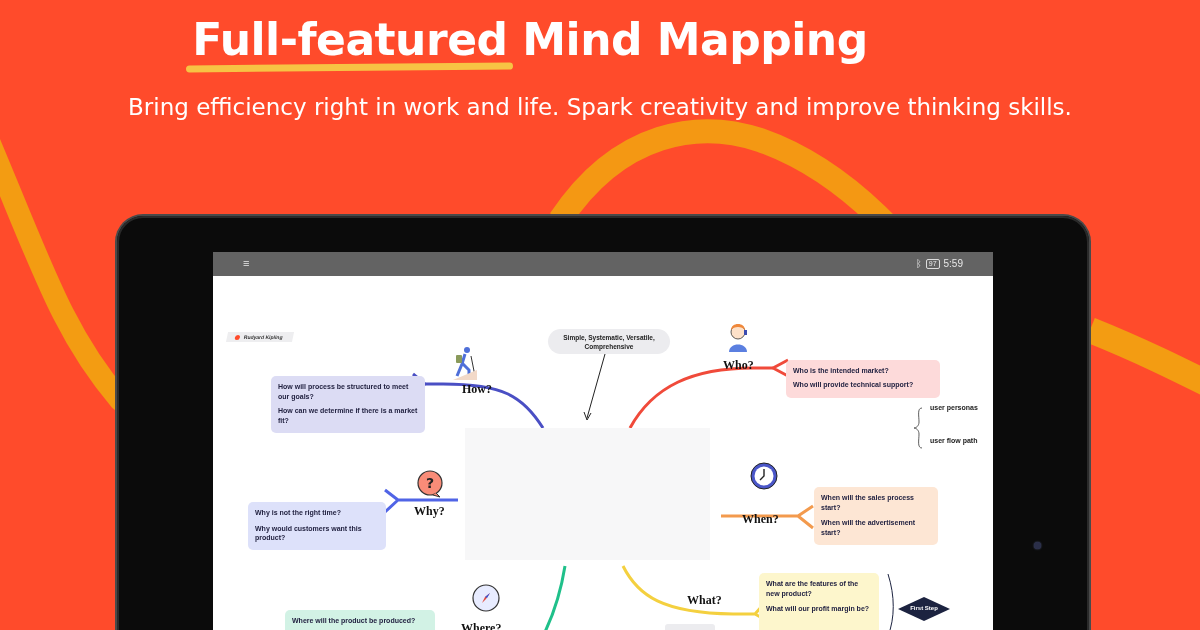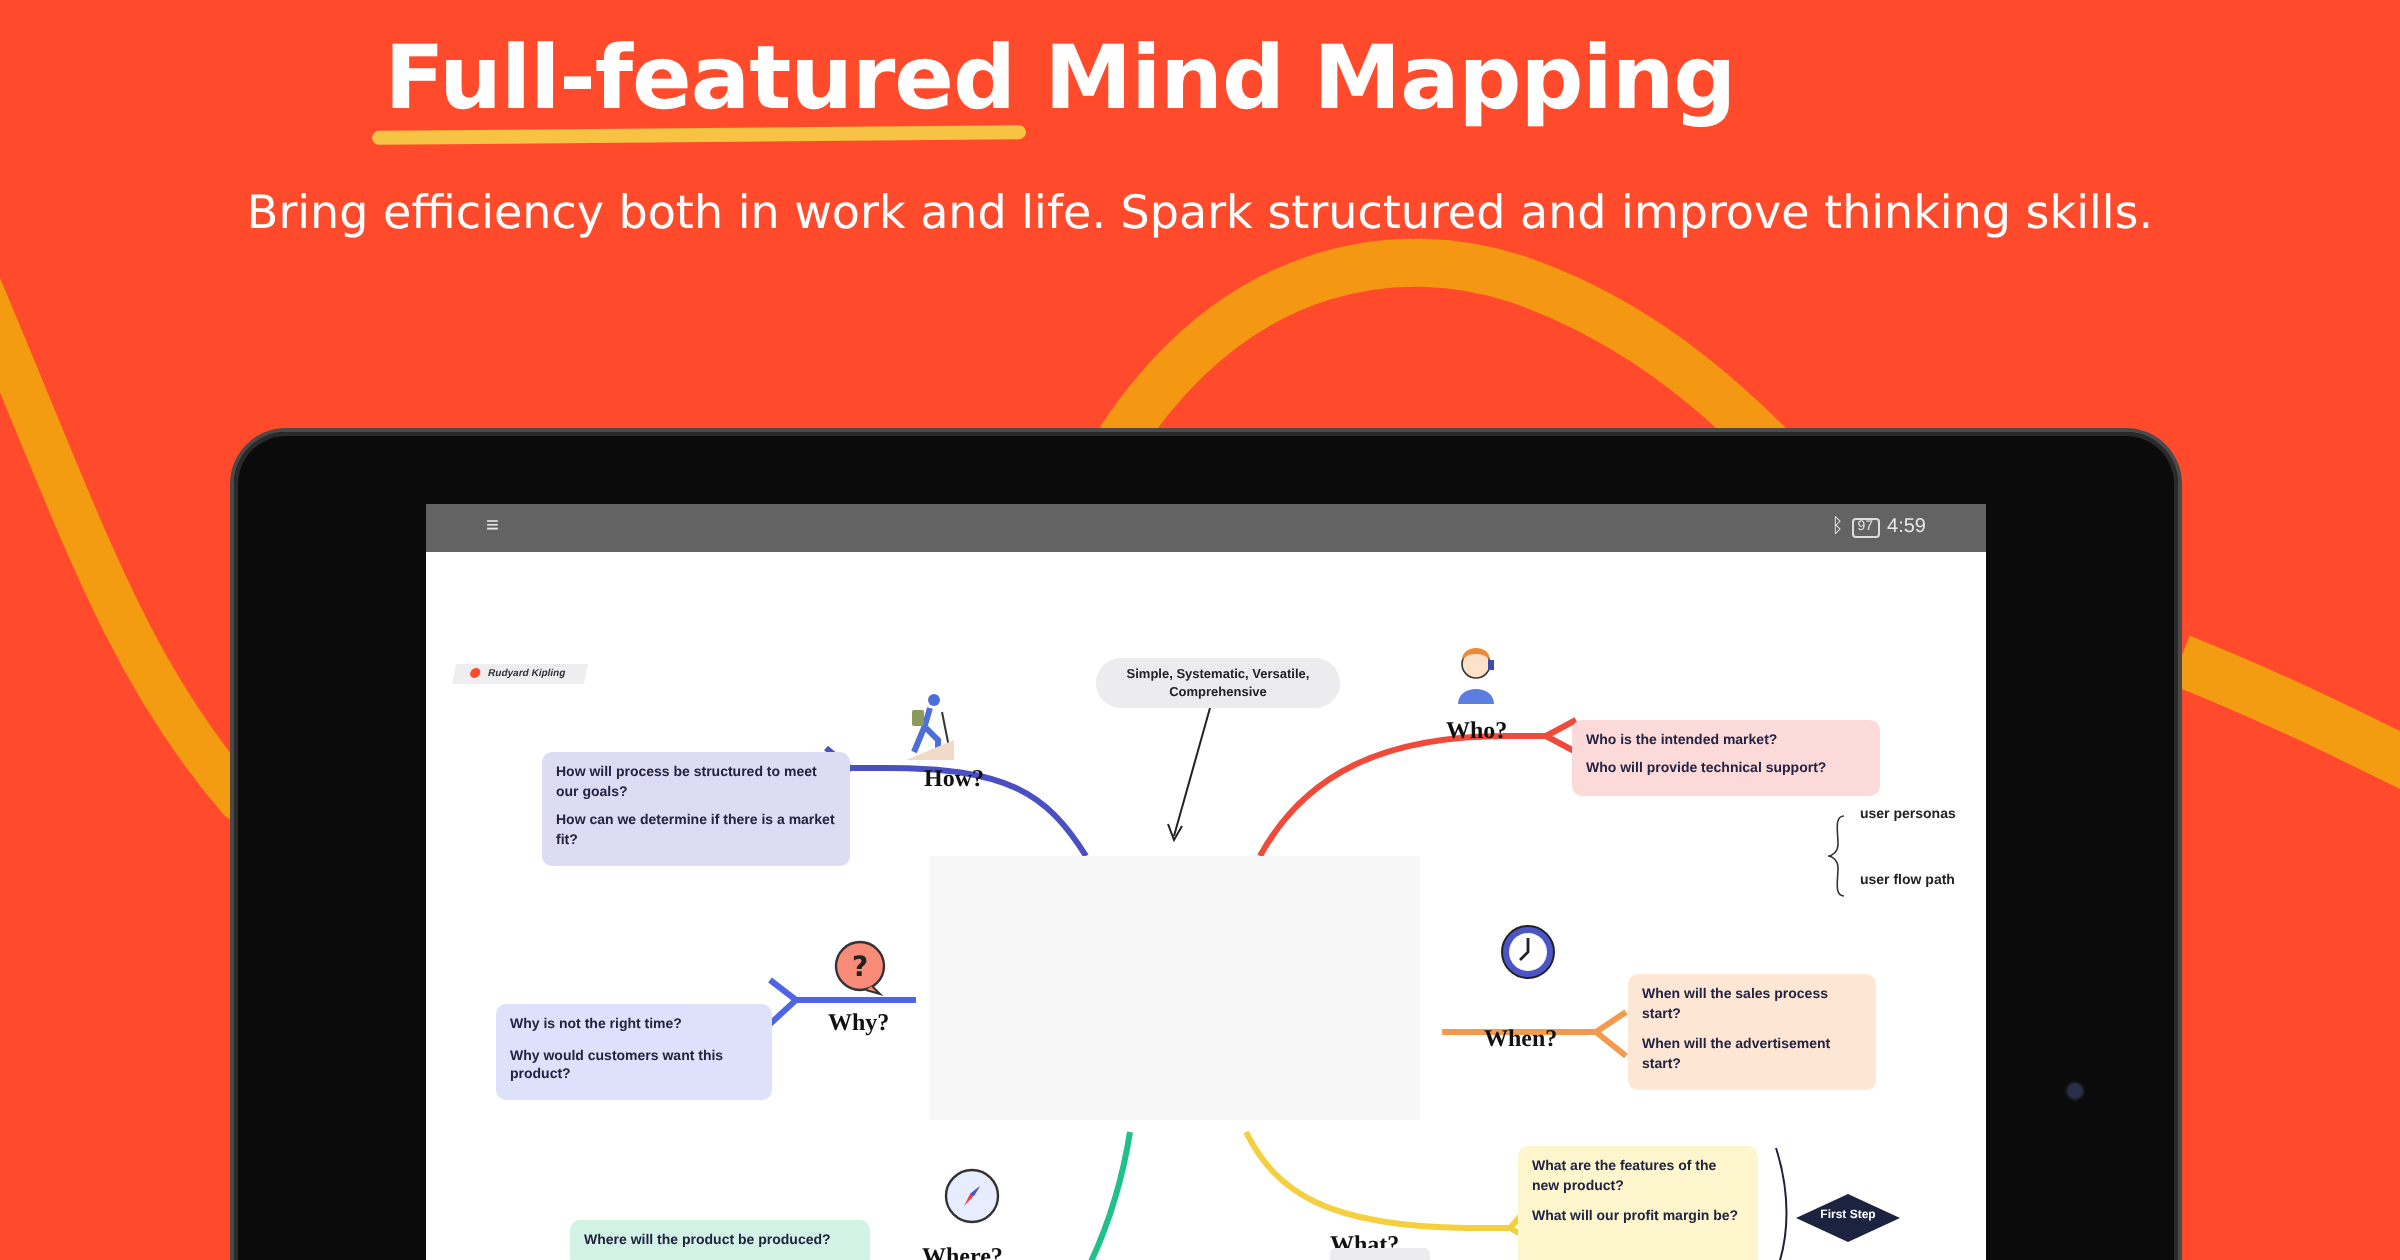--- a/index.html
+++ b/index.html
@@ -33,32 +33,32 @@
 
 <svg class="bg-swoosh" width="1200" height="630" viewBox="0 0 1200 630">
   <path d="M -20 120 C 40 260, 60 330, 120 400" stroke="#F39C12" stroke-width="22" fill="none" stroke-linecap="round"></path>
   <path d="M 560 220 C 620 130, 700 120, 760 140 C 860 175, 920 260, 1000 360" stroke="#F39C12" stroke-width="24" fill="none" opacity="0.95"></path>
   <path d="M 1090 330 C 1140 350, 1180 370, 1220 390" stroke="#F39C12" stroke-width="26" fill="none"></path>
 </svg>
 
 <div class="headline">
   <span class="hl">Full-featured</span><span> Mind Mapping</span>
 </div>
-<div class="subline">Bring efficiency both in work and life. Spark structured and improve thinking skills.</div>
+<div class="subline">Bring efficiency right in work and life. Spark creativity and improve thinking skills.</div>
 
 <div class="tablet"></div>
 <div class="camera"></div>
 
 <div class="screen">
   <div class="statusbar">
     <span class="wifi">≡</span>
     <div class="right">
       <span>ᛒ</span>
       <span class="batt">97</span>
-      <span>4:59</span>
+      <span>5:59</span>
     </div>
   </div>
 
   <div class="canvas">
     <svg class="lines" width="780" height="356" viewBox="0 0 780 356">
 
       <path d="M 330 152 C 310 120, 290 108, 230 108" stroke="#4A4FC4" stroke-width="3" fill="none"></path>
       <path d="M 230 108 L 212 108 L 200 98 M 212 108 L 200 120" stroke="#4A4FC4" stroke-width="3" fill="none"></path>
 
       <path d="M 417 152 C 440 110, 480 92, 540 92 L 560 92" stroke="#F04A3A" stroke-width="3" fill="none"></path>
@@ -138,21 +138,21 @@
           <circle cx="15" cy="15" r="9.5" fill="#fff"></circle>
           <path d="M15 8 L15 15 L11 19" stroke="#222" stroke-width="1.4" fill="none"></path>
         </svg>
     </div>
     <div class="label" style="left:529px;top:236px;">When?</div>
     <div class="box" style="left:601px;top:211px;width:124px;height:58px;background:#fde6d4;">
       <p>When will the sales process start?</p>
       <p style="margin-top:6px;">When will the advertisement start?</p>
     </div>
 
-    <div class="label" style="left:452px;top:317px;margin-top:22px;">What?</div>
+    <div class="label" style="left:474px;top:317px;">What?</div>
     <div class="box" style="left:546px;top:297px;width:120px;height:62px;background:#fdf6cc;">
       <p>What are the features of the new product?</p>
       <p style="margin-top:6px;">What will our profit margin be?</p>
     </div>
     <div style="position:absolute;left:686px;top:329px;width:50px;text-align:center;font-size:6px;font-weight:bold;color:#fff;">First Step</div>
 
     <div class="icon" style="left:259px;top:308px;width:28px;height:28px;">
       <svg width="28" height="28" viewBox="0 0 28 28">
           <circle cx="14" cy="14" r="13" fill="#e8ecff" stroke="#333" stroke-width="1.2"></circle>
           <path d="M18 9 L14 15 L10 19 L13 13 Z" fill="#e2483a"></path>

